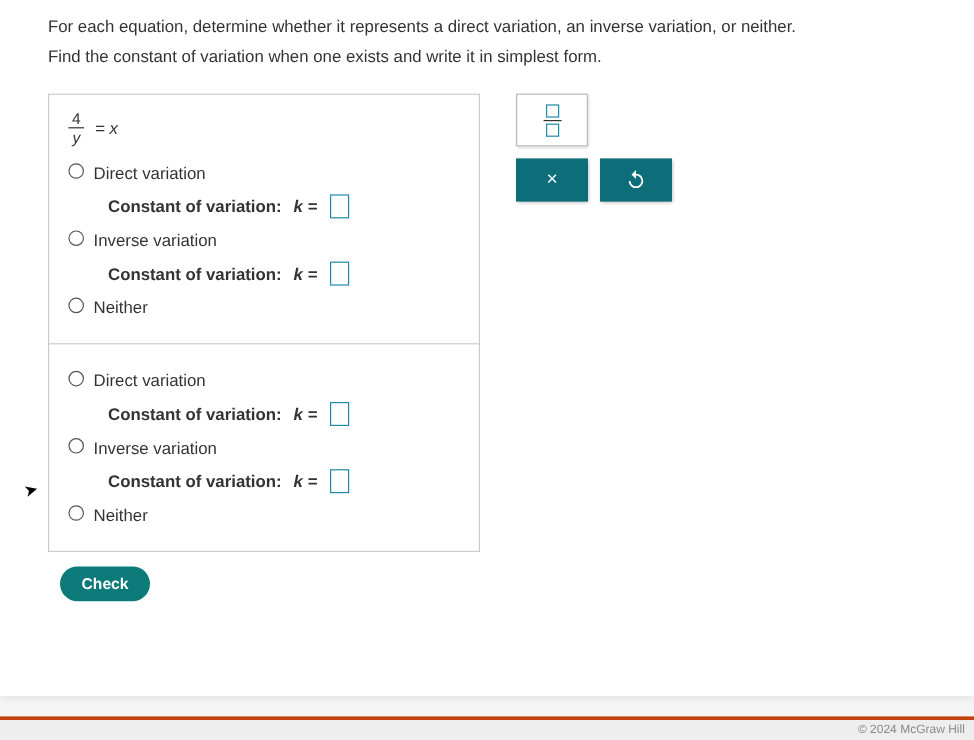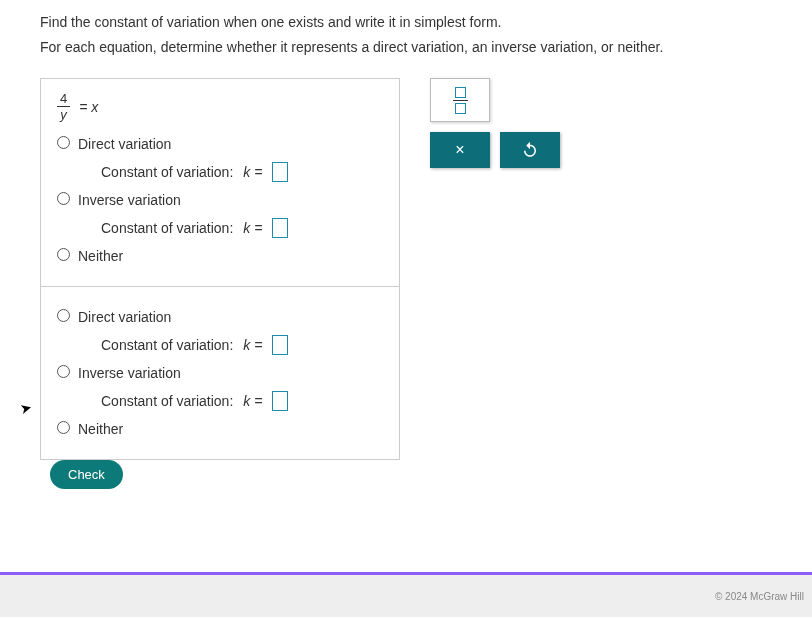--- a/index.html
+++ b/index.html
@@ -77,26 +77,27 @@
       color: #333;
     }
     .radio-circle {
       width: 13px;
       height: 13px;
       border: 1.5px solid #555;
       border-radius: 50%;
       flex-shrink: 0;
     }
     .constant-row {
-      margin: 6px 0 6px 44px;
+      margin: 6px 0 6px 33px;
       font-size: 14px;
       color: #333;
       display: flex;
       align-items: center;
       gap: 10px;
+      font-weight: bold;
     }
     .input-box {
       display: inline-block;
       width: 16px;
       height: 20px;
       border: 1px solid #1a8ba8;
       background: #fff;
       vertical-align: middle;
     }
     .k-eq {
@@ -157,31 +158,32 @@
       height: 18px;
       fill: #fff;
     }
     .check-btn {
       background: #0d7a7a;
       color: #fff;
       border: none;
       border-radius: 16px;
       padding: 7px 18px;
       font-size: 13px;
-      font-weight: normal;
+      font-weight: bold;
+      margin-top: 12px;
       margin-left: 10px;
       cursor: pointer;
     }
     .footer-bar {
       position: absolute;
       bottom: 0;
       left: 0;
       right: 0;
-      height: 45px;
-      border-top: 3px solid #8b5cf6;
+      height: 20px;
+      border-top: 3px solid #c2410c;
       background: #eee;
       display: flex;
       align-items: center;
       justify-content: flex-end;
       padding-right: 8px;
       font-size: 10px;
       color: #888;
     }
     .cursor-arrow {
       position: absolute;
@@ -190,22 +192,22 @@
       font-size: 14px;
       color: #000;
       transform: rotate(-15deg);
     }
   </style>
 </head>
 <body>
 
 <div class="page-container">
   <div class="instructions">
+    <div>For each equation, determine whether it represents a direct variation, an inverse variation, or neither.</div>
     <div>Find the constant of variation when one exists and write it in simplest form.</div>
-    <div>For each equation, determine whether it represents a direct variation, an inverse variation, or neither.</div>
   </div>
 
   <div class="main-area">
     <div class="question-panel">
 
       <div class="q-block first">
         <div class="equation">
           <span class="fraction">
             <span class="num">4</span>
             <span class="den">y</span>

